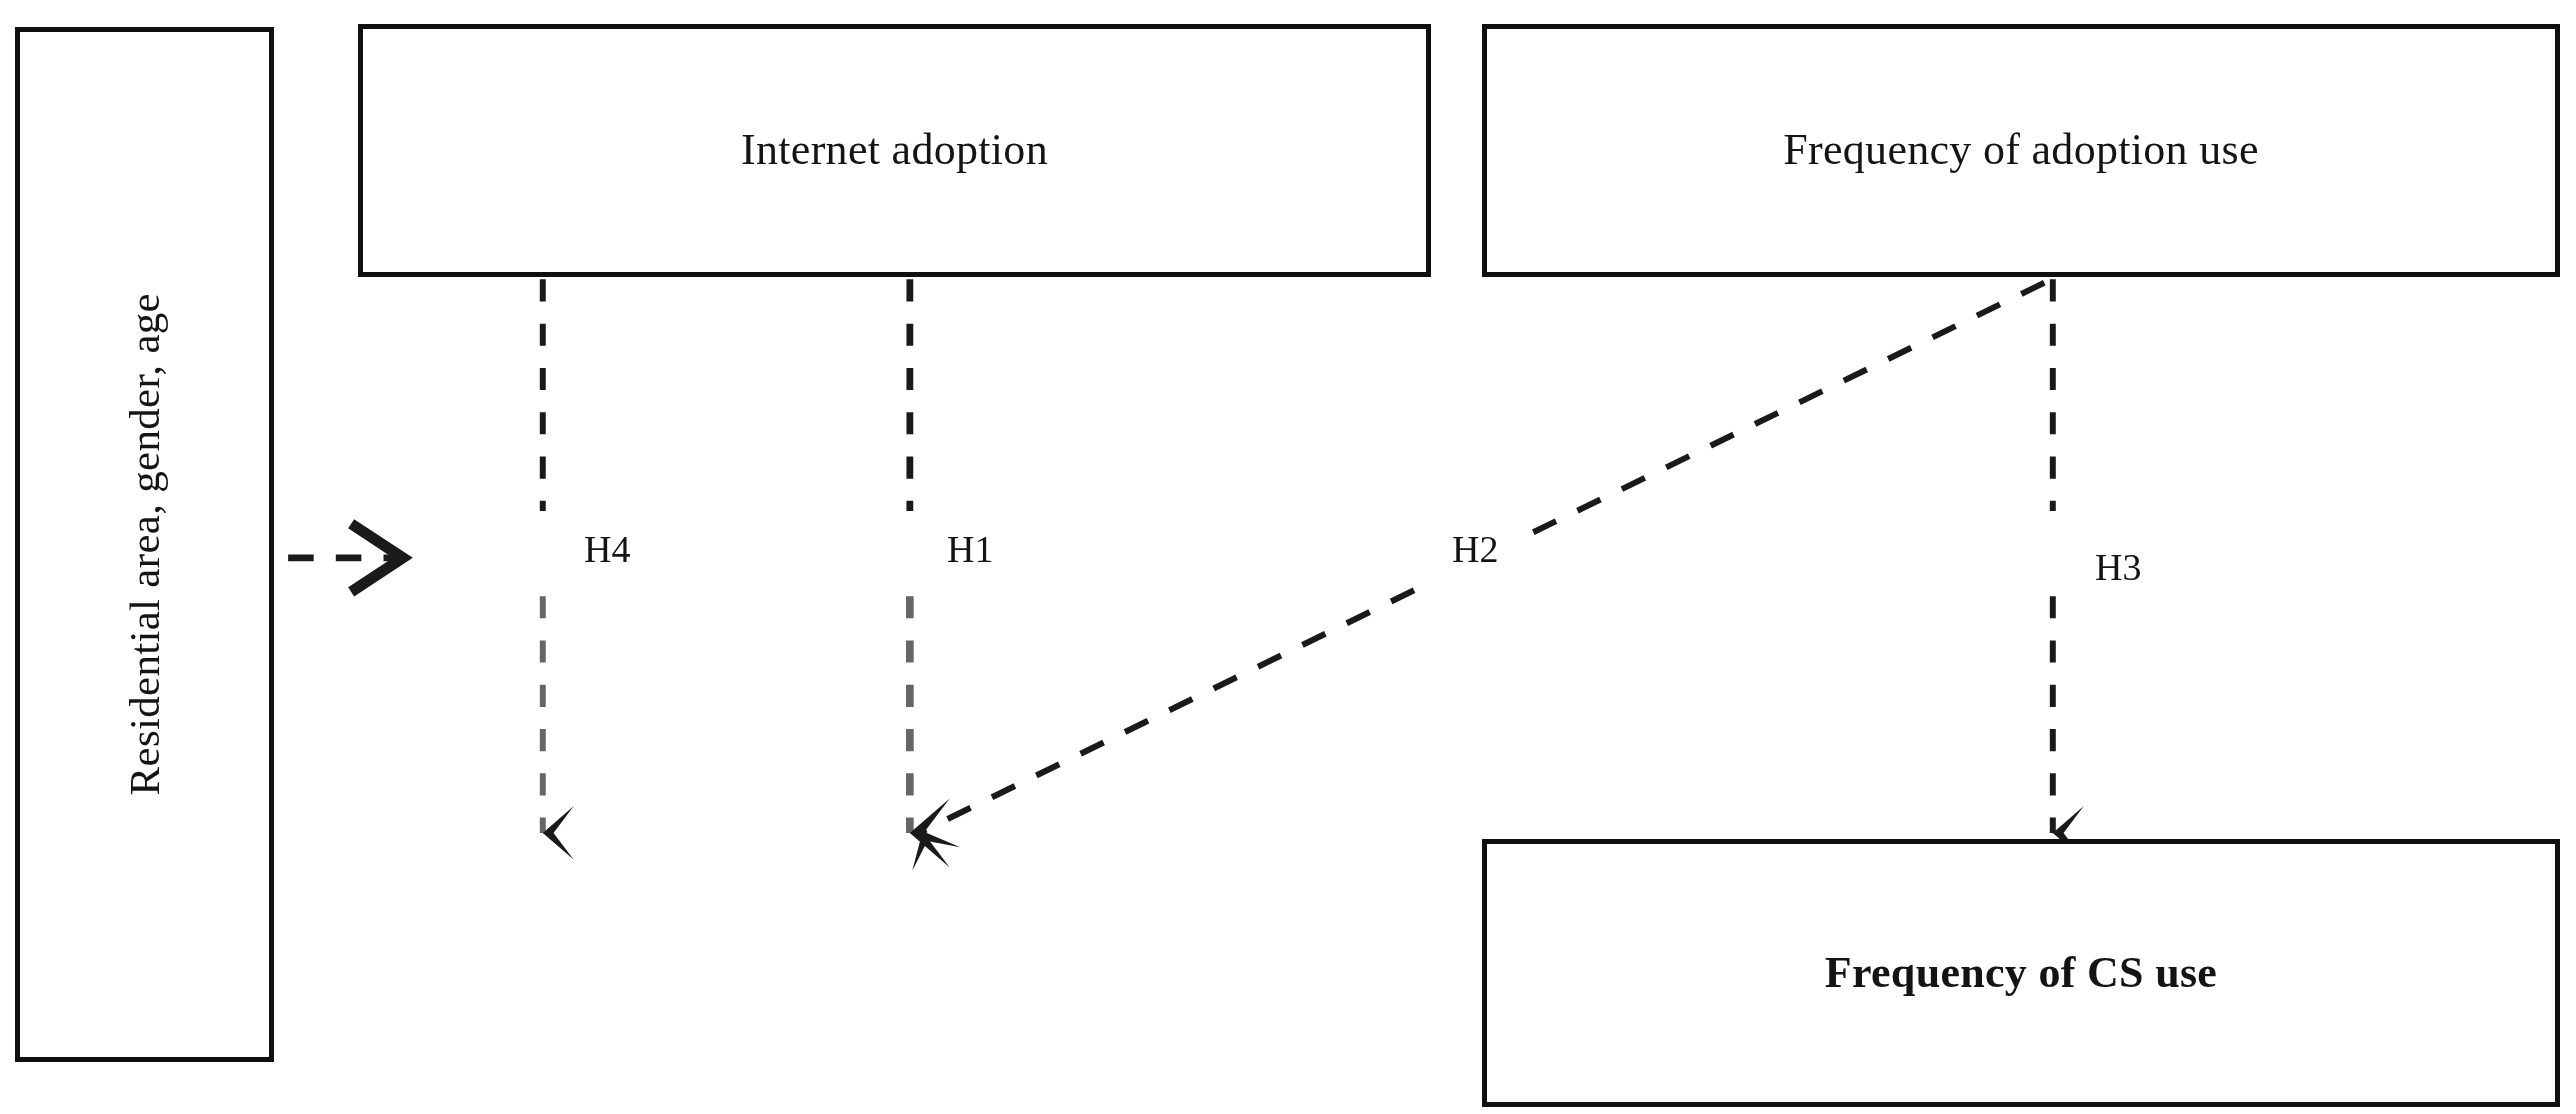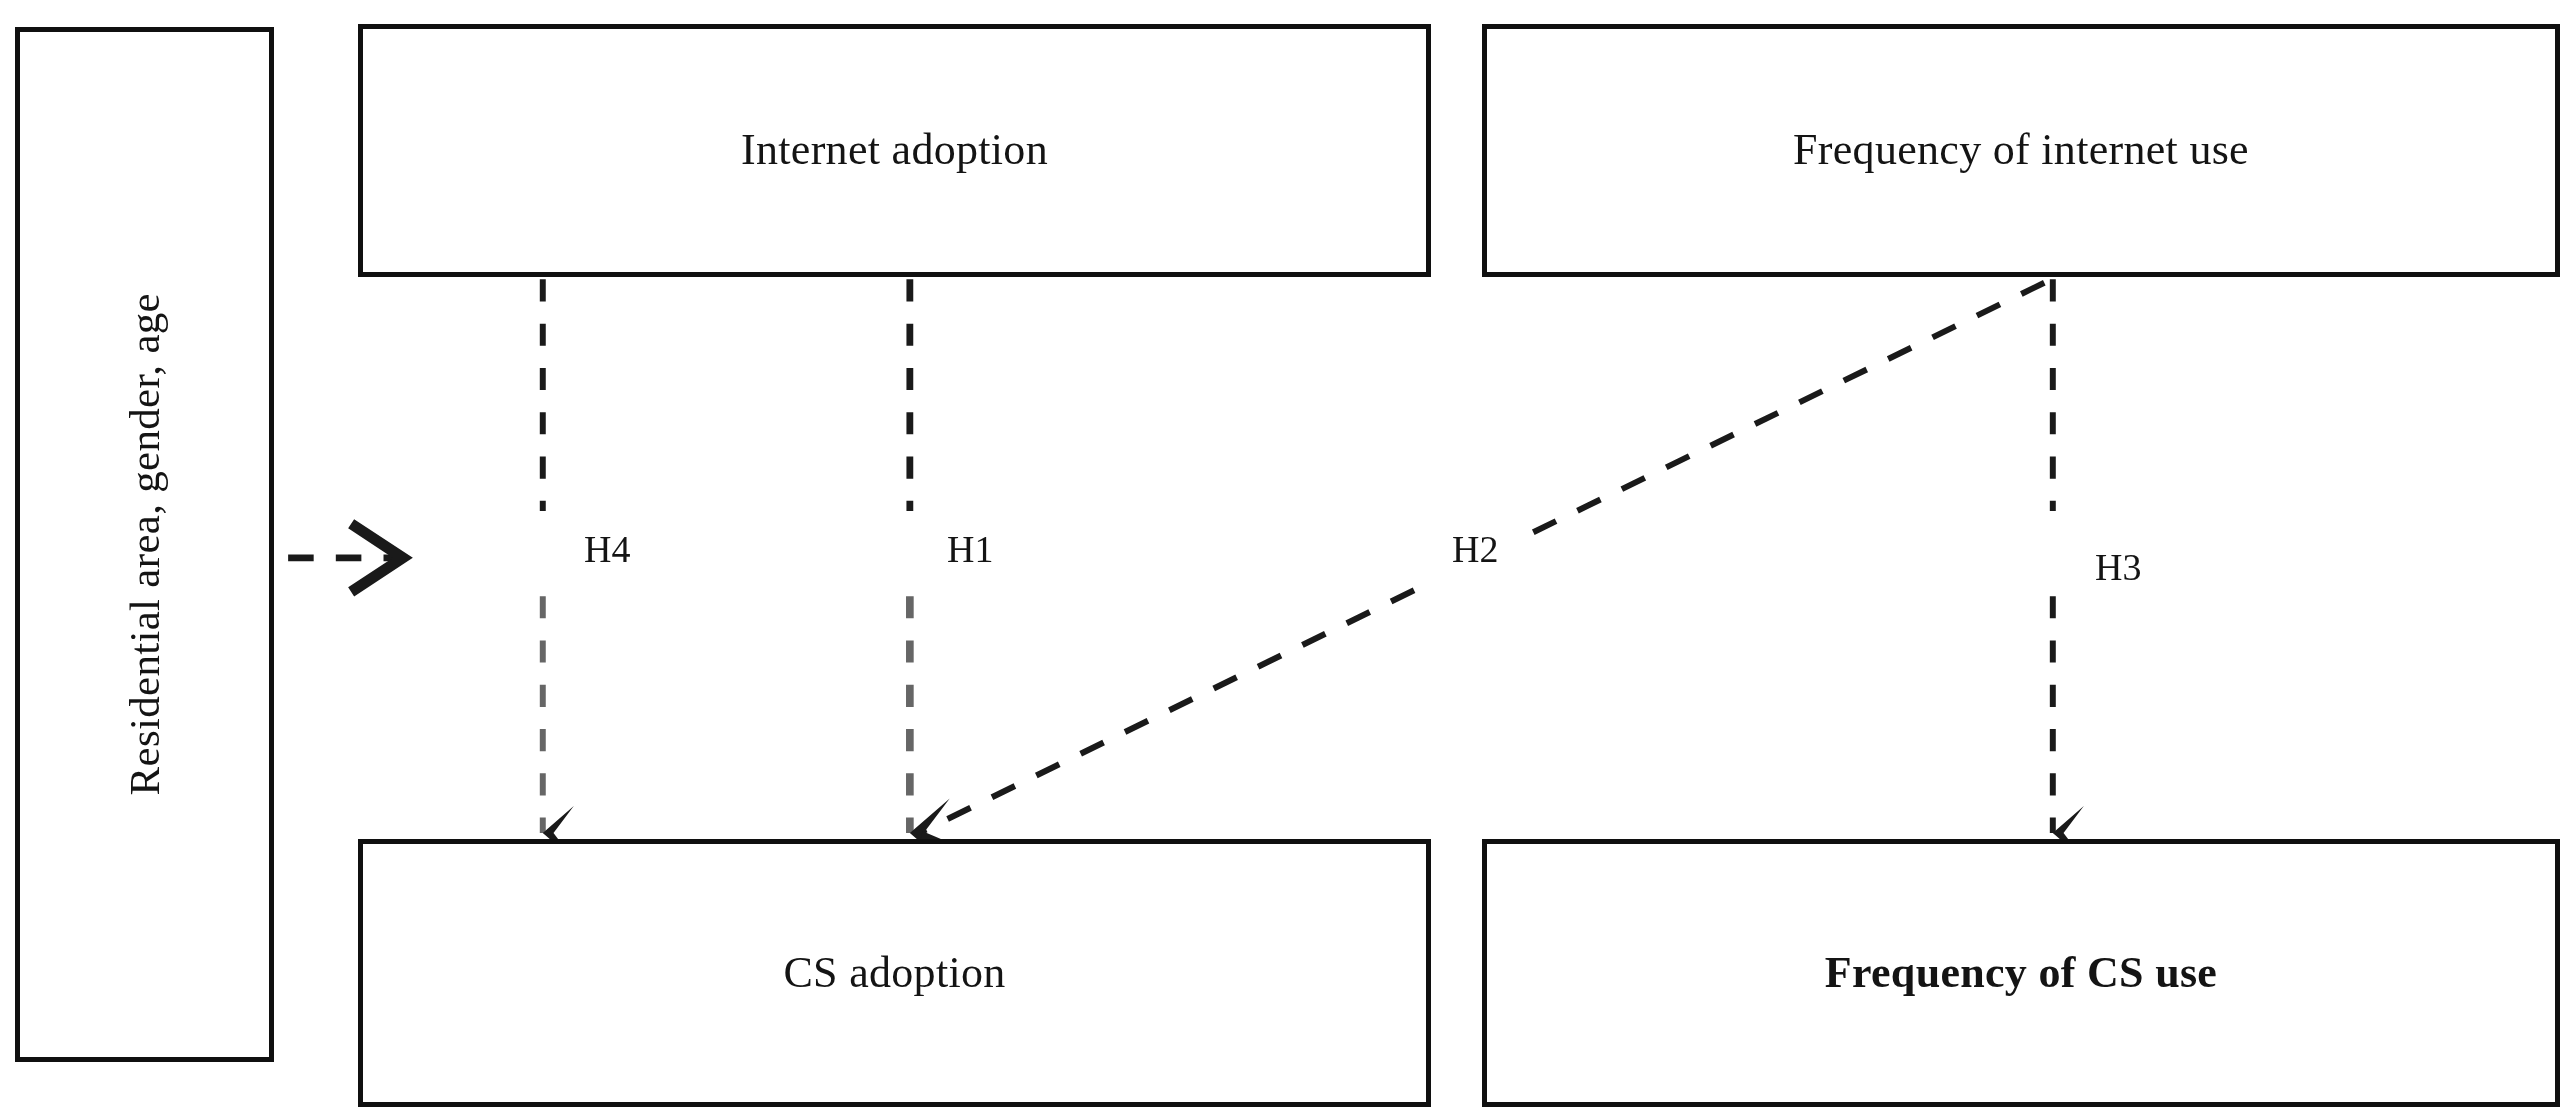--- a/index.html
+++ b/index.html
@@ -138,26 +138,23 @@
 
   <div class="box" id="box-moderator">
     <span class="box-label">Residential area, gender, age</span>
   </div>
 
   <div class="box" id="box-internet-adoption">
     <span class="box-label">Internet adoption</span>
   </div>
 
   <div class="box" id="box-internet-frequency">
-    <span class="box-label">Frequency of internet use</span>
+    <span class="box-label">Frequency of adoption use</span>
   </div>
 
-  <div class="box" id="box-cs-adoption">
-    <span class="box-label">CS adoption</span>
-  </div>
 
   <div class="box" id="box-cs-frequency">
     <span class="box-label">Frequency of CS use</span>
   </div>
 
   <div class="hyp-label" id="label-h4">H4</div>
 
   <div class="hyp-label" id="label-h1">H1</div>
 
   <div class="hyp-label" id="label-h2">H2</div>

